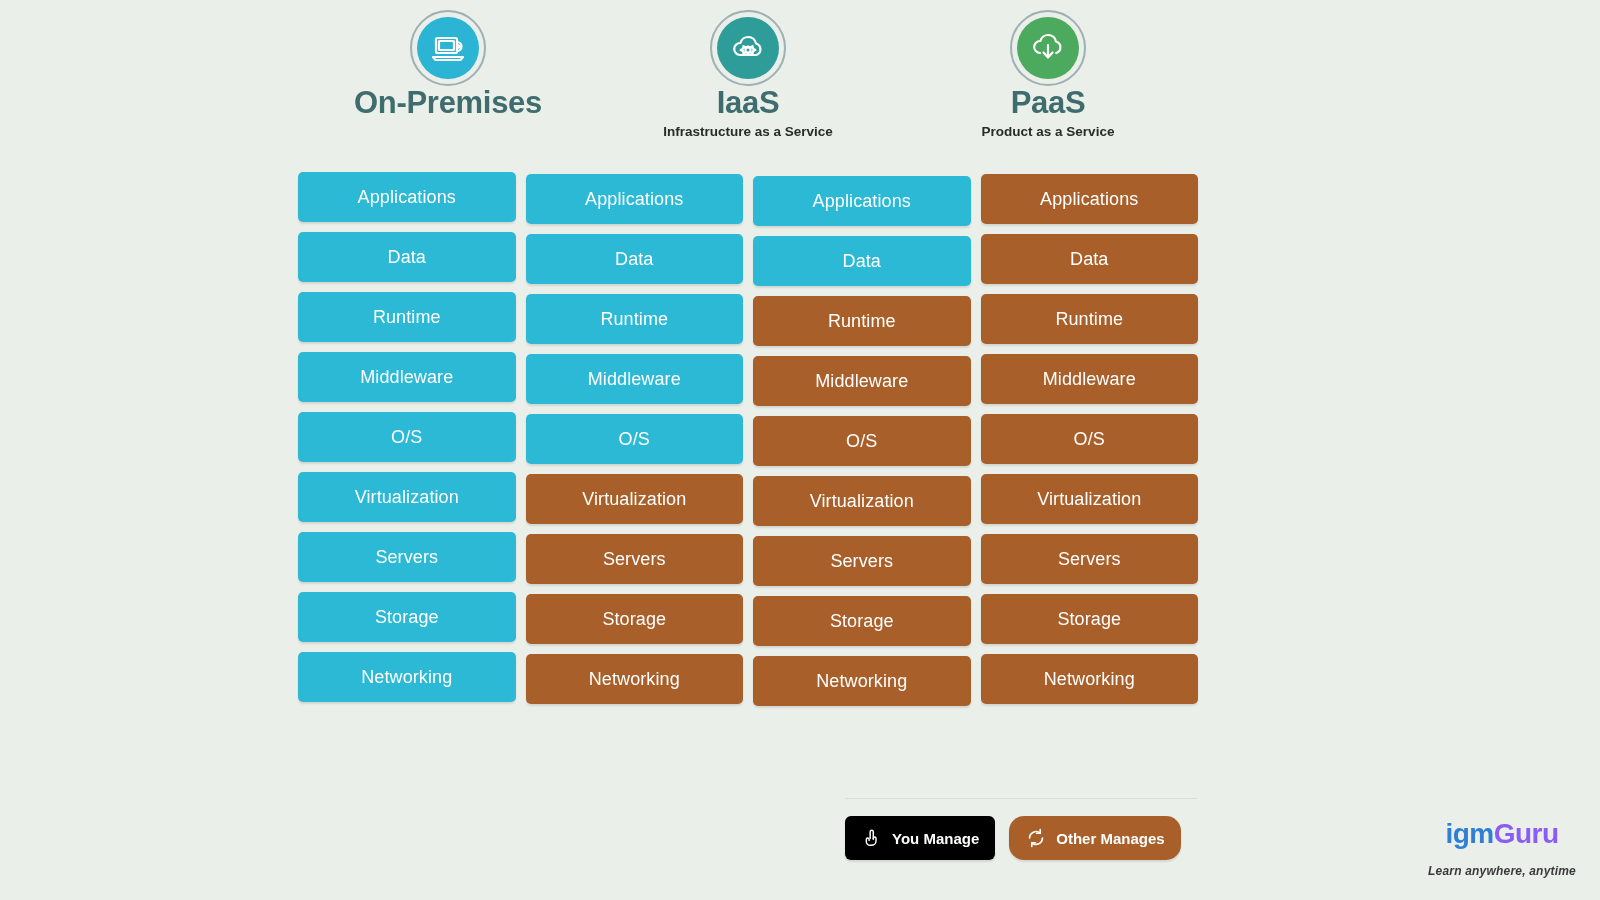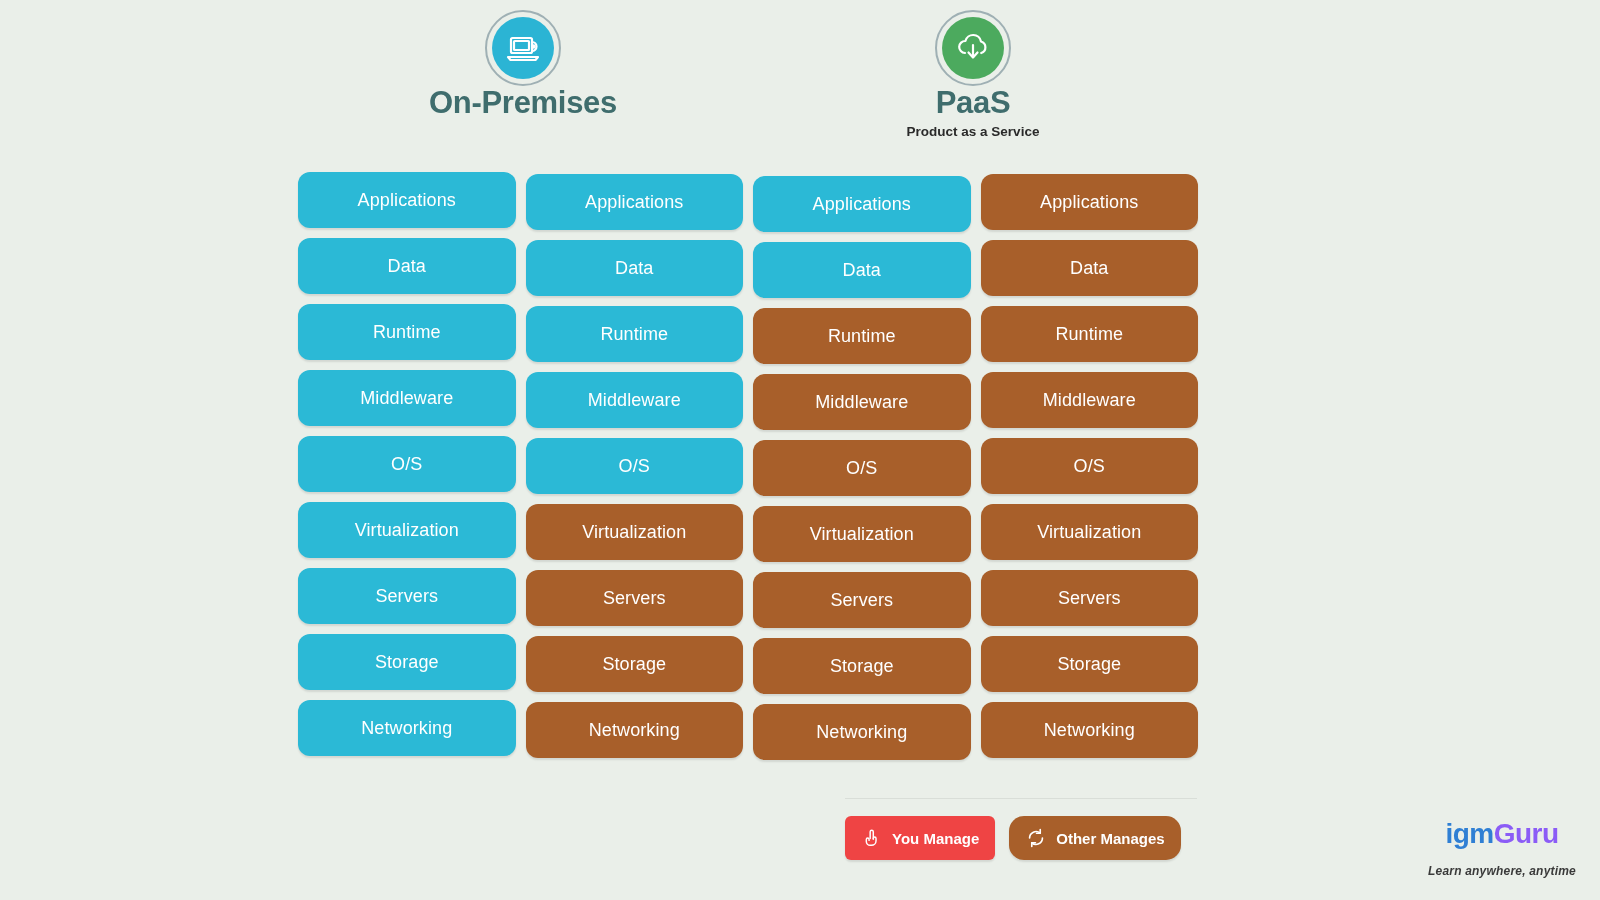--- a/index.html
+++ b/index.html
@@ -77,22 +77,22 @@
     display: flex;
     gap: 10px;
   }
   .grid-col {
     flex: 1 1 0;
     display: flex;
     flex-direction: column;
     gap: 10px;
   }
   .layer-box {
-    height: 56px;
-    border-radius: 12px;
+    height: 50px;
+    border-radius: 5px;
     display: flex;
     align-items: center;
     justify-content: center;
     color: #ffffff;
     font-size: 18px;
     font-weight: 500;
     letter-spacing: 0.1px;
     box-shadow: 0 2px 2px rgba(0,0,0,0.10);
     user-select: none;
   }
@@ -126,21 +126,21 @@
     display: flex;
     align-items: center;
     gap: 9px;
     padding: 0 16px;
     color: #ffffff;
     font-size: 15px;
     font-weight: bold;
     box-shadow: 0 2px 2px rgba(0,0,0,0.10);
     white-space: nowrap;
   }
-  .legend-chip.you  { background: #ef4444; }
+  .legend-chip.you  { background: #000000; }
   .legend-chip.other{ background: #a85f2a; border-radius: 15px; }
   .legend-chip svg { display: block; flex: none; }
 
   
   #logo {
     position: absolute;
     right: 24px;
     top: 820px;
     text-align: center;
     line-height: 1;
@@ -175,20 +175,33 @@
             <path d="M29 14 a4.5 4.5 0 0 1 0 9" fill="none" stroke="#ffffff" stroke-width="2.2" stroke-linecap="round" stroke-linejoin="round"></path>
             <circle cx="30.5" cy="18.5" r="1.2" fill="none" stroke="#ffffff" stroke-width="2.2" stroke-linecap="round" stroke-linejoin="round"></circle>
           </svg>
         </div>
       </div>
       <div class="col-title">On-Premises</div>
       <div class="col-sub"></div>
     </div>
     <div class="col-head">
       <div class="icon-ring">
+        <div class="icon-disc" style="background: rgb(46, 157, 154);">
+          <svg width="40" height="40" viewBox="0 0 40 40">
+            <path d="M12 27 a6 6 0 0 1 0.4-12 A8 8 0 0 1 28 15.5 a6 6 0 0 1 0.2 11.5 Z" fill="none" stroke="#ffffff" stroke-width="2.2" stroke-linecap="round" stroke-linejoin="round"></path>
+            <path d="M20 18.5 l2.4 1 2.1-1.3 0.6 2.5 2.3 1.2-2.3 1.2-0.6 2.5-2.1-1.3-2.4 1-2.4-1-2.1 1.3-0.6-2.5-2.3-1.2 2.3-1.2 0.6-2.5 2.1 1.3Z" fill="none" stroke="#ffffff" stroke-width="2.2" stroke-linecap="round" stroke-linejoin="round"></path>
+            <circle cx="20" cy="22" r="2.6" fill="none" stroke="#ffffff" stroke-width="2.2" stroke-linecap="round" stroke-linejoin="round"></circle>
+          </svg>
+        </div>
+      </div>
+      <div class="col-title">IaaS</div>
+      <div class="col-sub">Infrastructure as a Service</div>
+    </div>
+    <div class="col-head">
+      <div class="icon-ring">
         <div class="icon-disc" style="background: rgb(76, 170, 94);">
           <svg width="40" height="40" viewBox="0 0 40 40">
             <path d="M12 25 a6 6 0 0 1 0.4-12 A8 8 0 0 1 28 13.5 a6 6 0 0 1 0.2 11.5" fill="none" stroke="#ffffff" stroke-width="2.2" stroke-linecap="round" stroke-linejoin="round"></path>
             <path d="M20 17 v12" fill="none" stroke="#ffffff" stroke-width="2.2" stroke-linecap="round" stroke-linejoin="round"></path>
             <path d="M15.5 24.5 L20 29.5 24.5 24.5" fill="none" stroke="#ffffff" stroke-width="2.2" stroke-linecap="round" stroke-linejoin="round"></path>
           </svg>
         </div>
       </div>
       <div class="col-title">PaaS</div>
       <div class="col-sub">Product as a Service</div>

